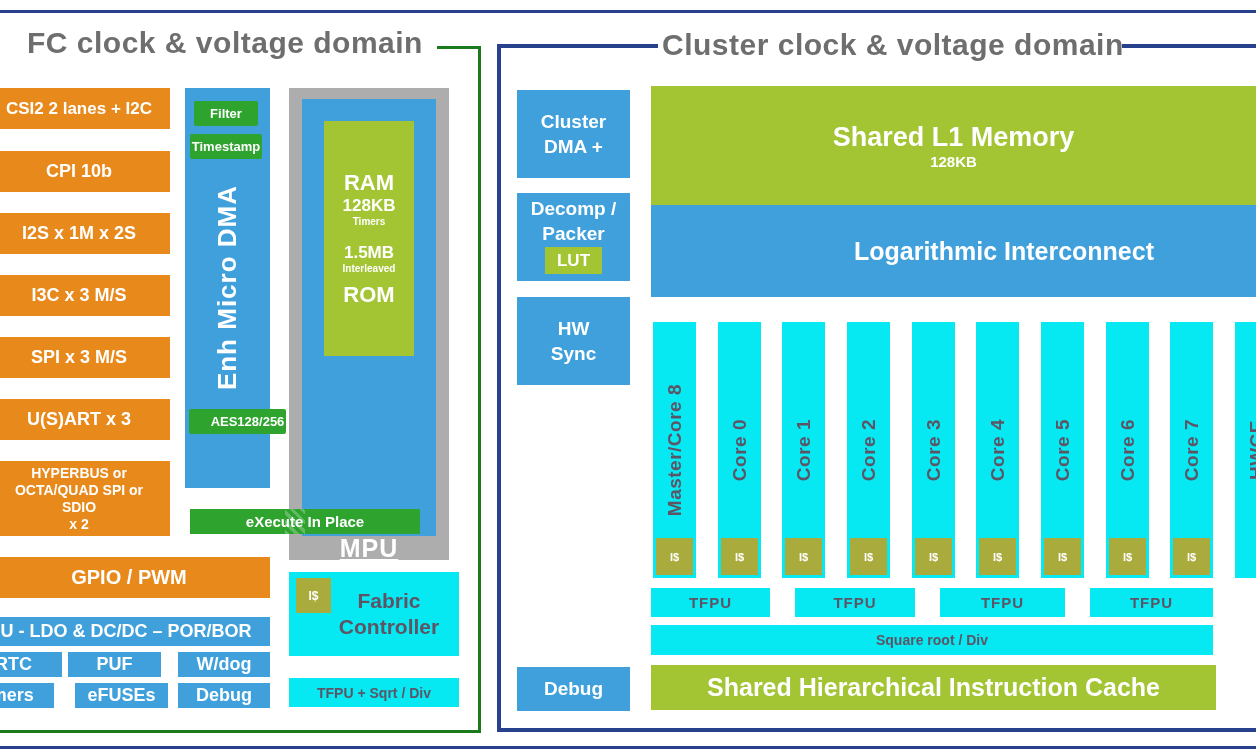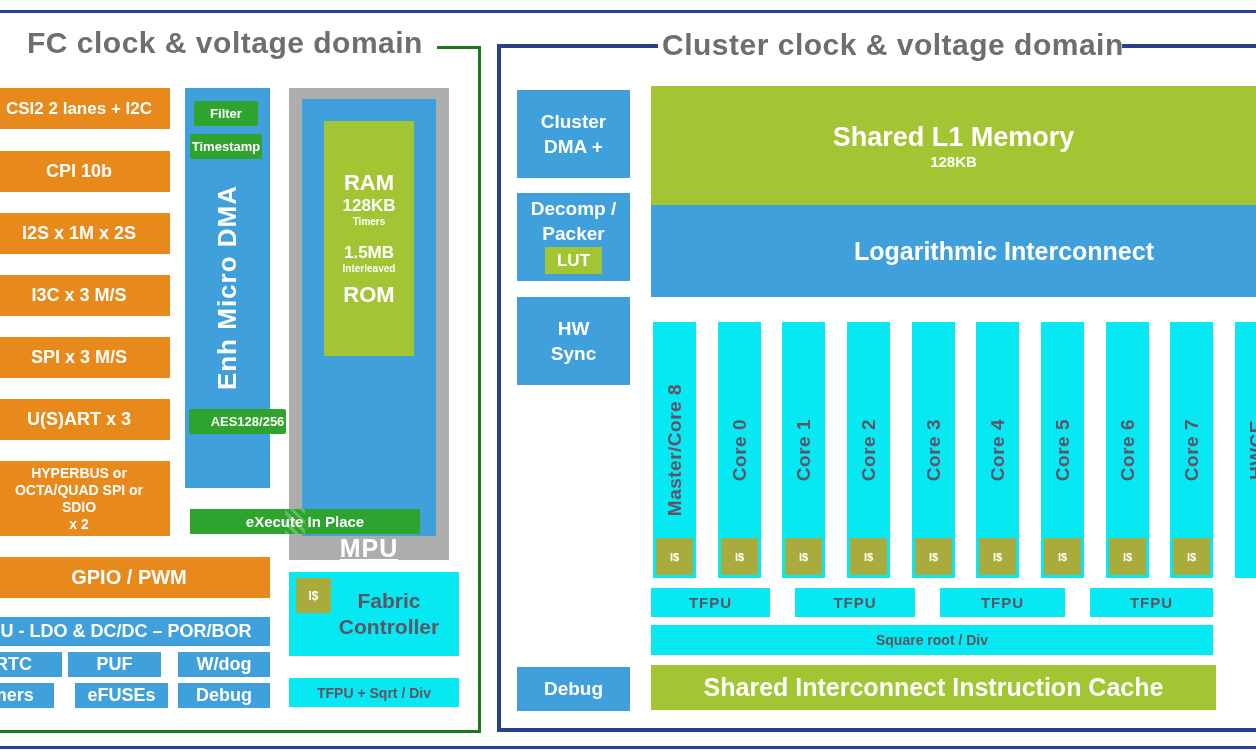--- a/index.html
+++ b/index.html
@@ -236,16 +236,16 @@
     <span>TFPU</span>
   </div>
   <div class="abs cyan flexc tfpu" style="left:1090px;width:123px;">
     <span>TFPU</span>
   </div>
 
   <div class="abs cyan flexc" style="left:651px;top:625px;width:562px;height:30px;font-size:14px;">
     <span>Square root / Div</span>
   </div>
   <div class="abs lime flexc" style="left:651px;top:665px;width:565px;height:45px;font-size:25px;">
-    <span>Shared Interconnect Instruction Cache</span>
+    <span>Shared Hierarchical Instruction Cache</span>
   </div>
 
 </div>
 
 </body></html>

